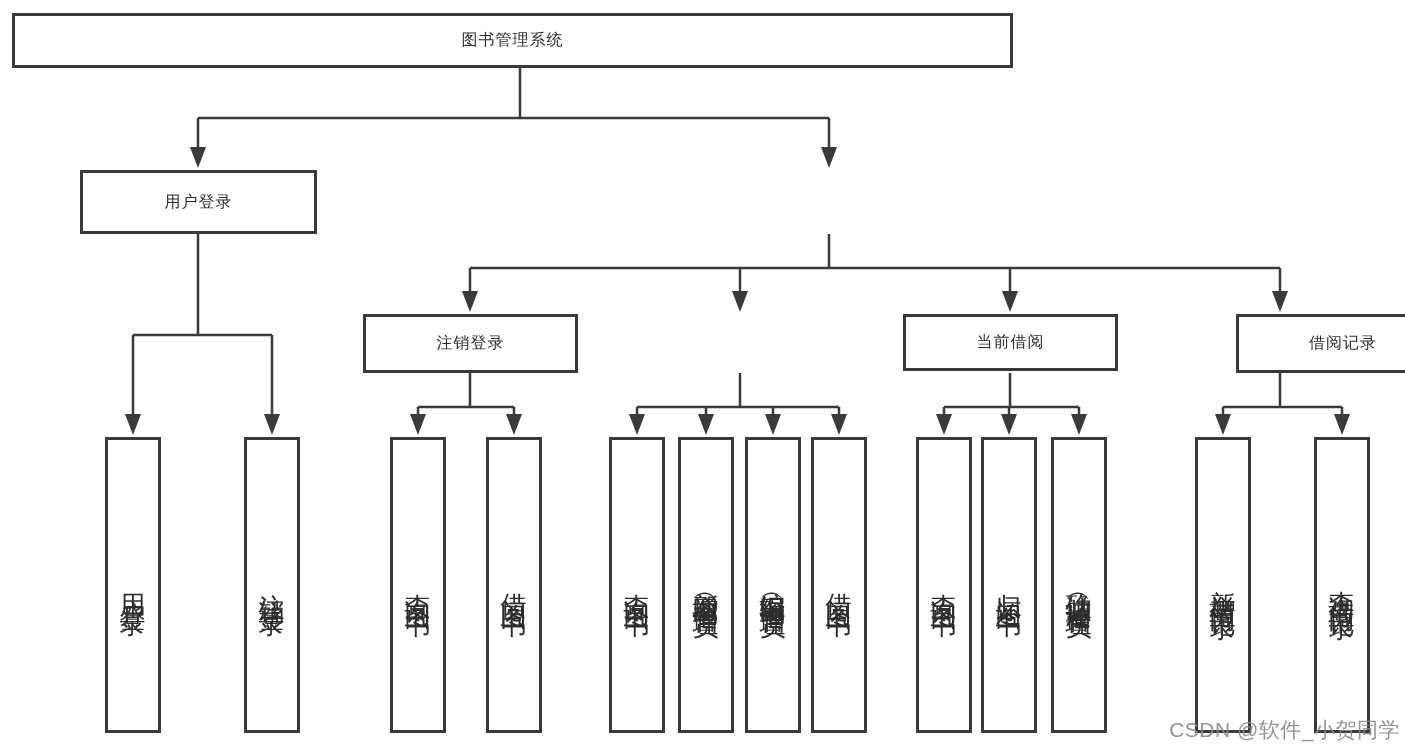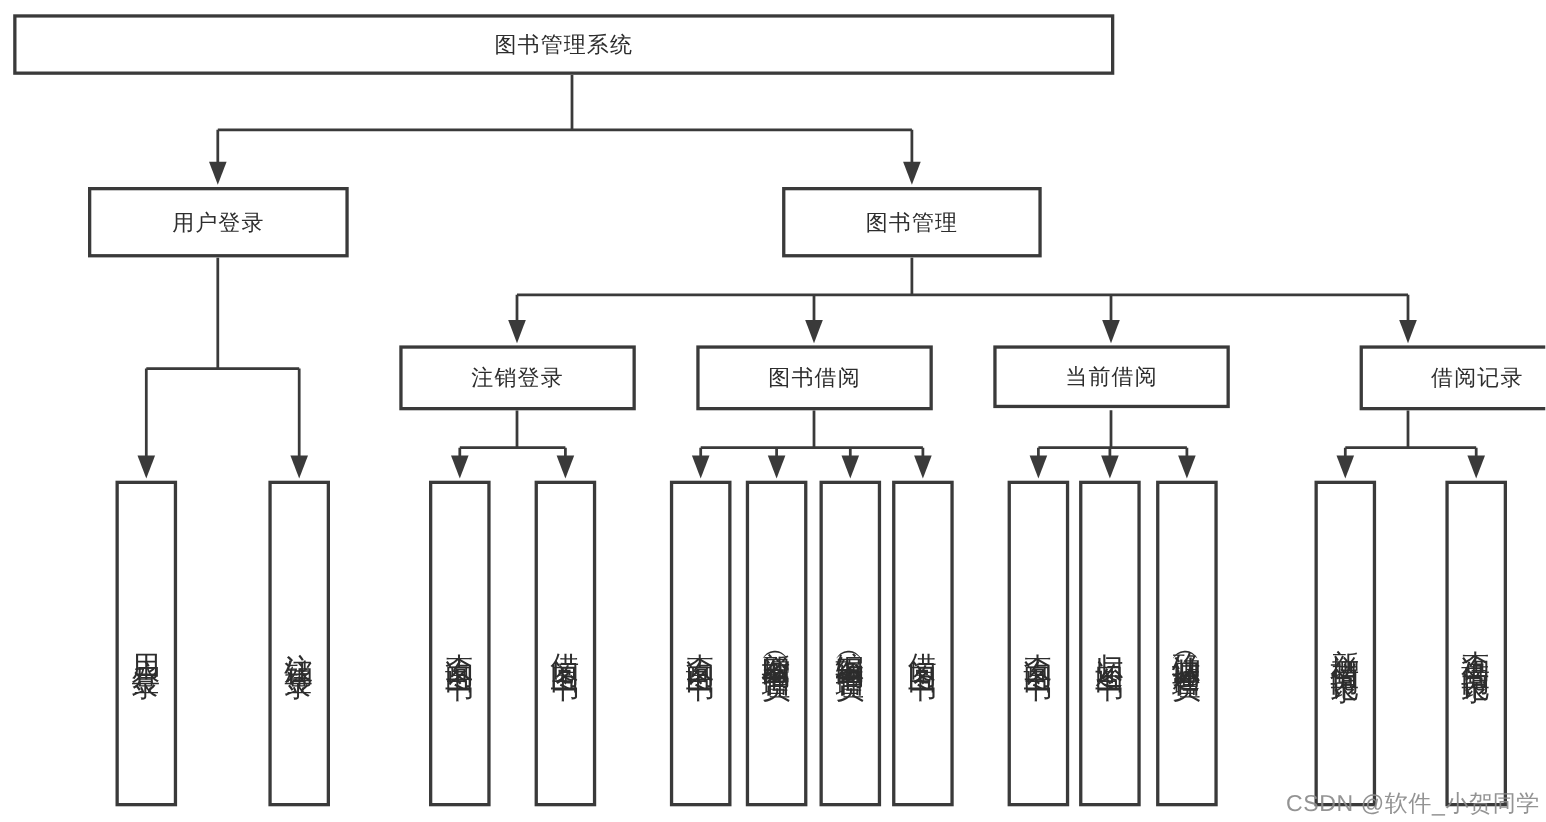--- a/index.html
+++ b/index.html
@@ -20,21 +20,21 @@
   .box {
     position: absolute;
     box-sizing: border-box;
     border: 3px solid #3a3a3a;
     background: #ffffff;
     display: flex;
     align-items: center;
     justify-content: center;
   }
   .box.h span {
-    font-size: 20px;
+    font-size: 16px;
     letter-spacing: 1px;
     color: #2d2d2d;
     white-space: nowrap;
   }
   .vtext {
     writing-mode: vertical-lr;
     text-orientation: mixed;
     font-size: 26px;
     color: #2d2d2d;
     line-height: 1;
@@ -97,29 +97,23 @@
     </g>
   </svg>
 
   <div class="box h" style="left:12px;top:13px;width:1001px;height:55px">
     <span>图书管理系统</span>
   </div>
 
   <div class="box h" style="left:80px;top:170px;width:237px;height:64px">
     <span>用户登录</span>
   </div>
-  <div class="box h" style="left:711px;top:170px;width:236px;height:64px">
-    <span>图书管理</span>
-  </div>
 
   <div class="box h" style="left:363px;top:314px;width:215px;height:59px">
     <span>注销登录</span>
-  </div>
-  <div class="box h" style="left:633px;top:314px;width:215px;height:59px">
-    <span>图书借阅</span>
   </div>
   <div class="box h" style="left:903px;top:314px;width:215px;height:57px">
     <span>当前借阅</span>
   </div>
   <div class="box h" style="left:1236px;top:314px;width:214px;height:59px">
     <span>借阅记录</span>
   </div>
 
   <div class="box" style="left:105px;top:437px;width:56px;height:296px">
     <span class="vtext v4">用户登录</span>

